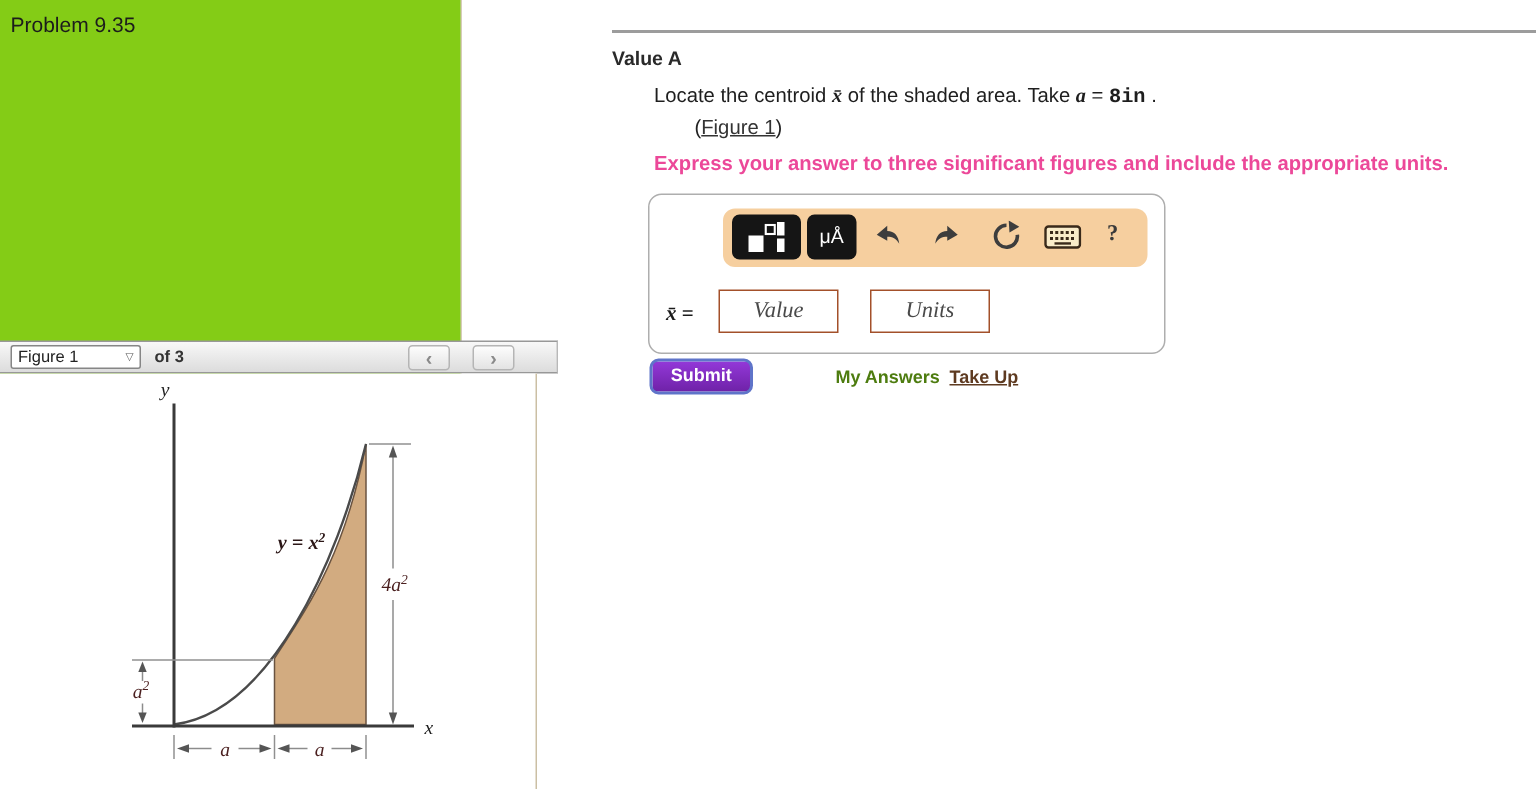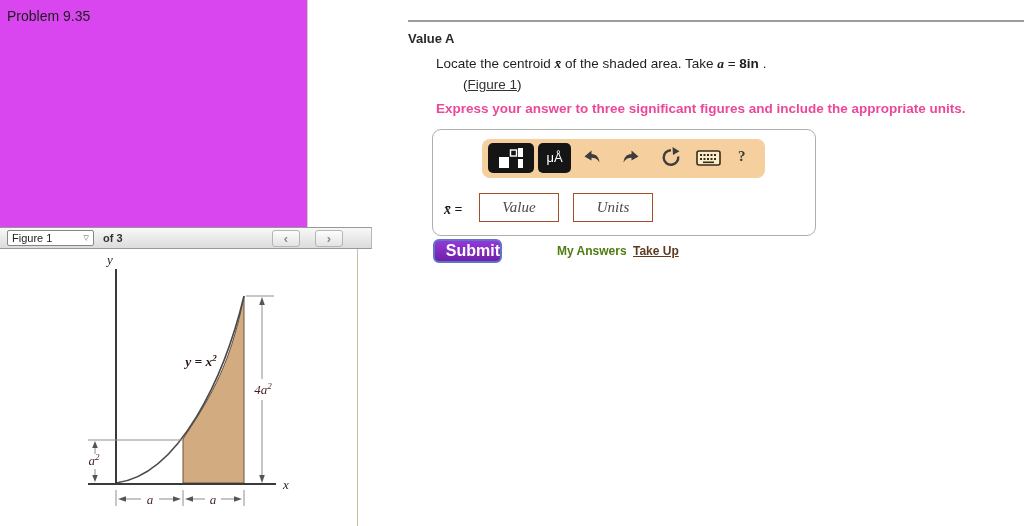--- a/index.html
+++ b/index.html
@@ -6,21 +6,21 @@
   html,body { margin:0; padding:0; }
   body {
     width:1024px; height:526px; position:relative; overflow:hidden;
     background:#ffffff;
     font-family:"Liberation Sans", sans-serif;
   }
 
   
   .left-panel {
     position:absolute; left:0; top:0; width:308px; height:526px;
-    background:#d946ef; border-right:1px solid #d6ccba;
+    background:#84cc16; border-right:1px solid #d6ccba;
   }
   .problem-title {
     position:absolute; left:7px; top:8px;
     font-size:14px; color:#1c1c1c;
   }
 
   
   .fig-header {
     position:absolute; left:0; top:227px; width:372px; height:22px;
     background:linear-gradient(#f8f8f8,#dcdcdc);
@@ -63,34 +63,34 @@
   }
   .part-heading {
     position:absolute; left:408px; top:31px;
     font-size:13px; font-weight:bold; color:#2a2a2a;
   }
   .statement {
     position:absolute; left:436px; top:56px;
     font-size:13.5px; color:#1e1e1e;
   }
   .math-it { font-family:"Liberation Serif", serif; font-style:italic; font-weight:bold; }
-  .math-rm { font-family:Liberation Sans, sans-serif; font-weight:bold; }
+  .math-rm { font-family:Liberation Mono, monospace; font-weight:bold; }
   .figure-ref {
     position:absolute; left:424px; top:77px;
     font-size:13.5px; color:#222;margin-left:39px;
   }
   .figure-link { color:#333; text-decoration:underline; cursor:pointer; }
   .instruction {
     position:absolute; left:436px; top:101px;
     font-size:13.5px; font-weight:bold; color:#ec4899;
   }
 
   
   .answer-box {
-    position:absolute; left:432px; top:129px; width:384px; height:107px;
+    position:absolute; left:432px; top:129px; width:345px; height:107px;
     background:#ffffff; border:1px solid #aeaeae; border-radius:9px;
   }
   .toolbar {
     position:absolute; left:49px; top:9px; width:283px; height:39px;
     background:#f6cf9f; border-radius:8px;
   }
   .tb-btn-dark {
     position:absolute; top:4px; height:30px;
     background:#151515; border-radius:5px; cursor:pointer;
   }
@@ -117,28 +117,28 @@
   }
   .var-label .v { font-style:italic; }
   .input-box {
     position:absolute; top:63px; width:80px; height:29px;
     background:#ffffff; border:1px solid #a3502a;
     display:flex; align-items:center; justify-content:center;
     font-family:"Liberation Serif", serif; font-style:italic;
     font-size:15px; color:#4a4a4a; cursor:text;
   }
   .value-box { left:46px; }
-  .units-box { left:140px; }
+  .units-box { left:147px; }
 
   .submit-btn {
     position:absolute; left:433px; top:239px; width:69px; height:24px;
     background:linear-gradient(#9338d8,#6f22a8);
     border:2px solid #5f74c9; border-radius:6px;
-    color:#ffffff; font-size:16px; font-weight:bold;
-    text-align:right; line-height:19px; cursor:pointer;
+    color:#ffffff; font-size:12px; font-weight:bold;
+    text-align:center; line-height:19px; cursor:pointer;
   }
   .my-answers {
     position:absolute; left:557px; top:244px;
     font-size:12px; font-weight:bold; color:#4d7c0f; cursor:pointer;
   }
   .give-up {
     position:absolute; left:633px; top:244px;
     font-size:12px; font-weight:bold; color:#5e3a20;
     text-decoration:underline; cursor:pointer;
   }

